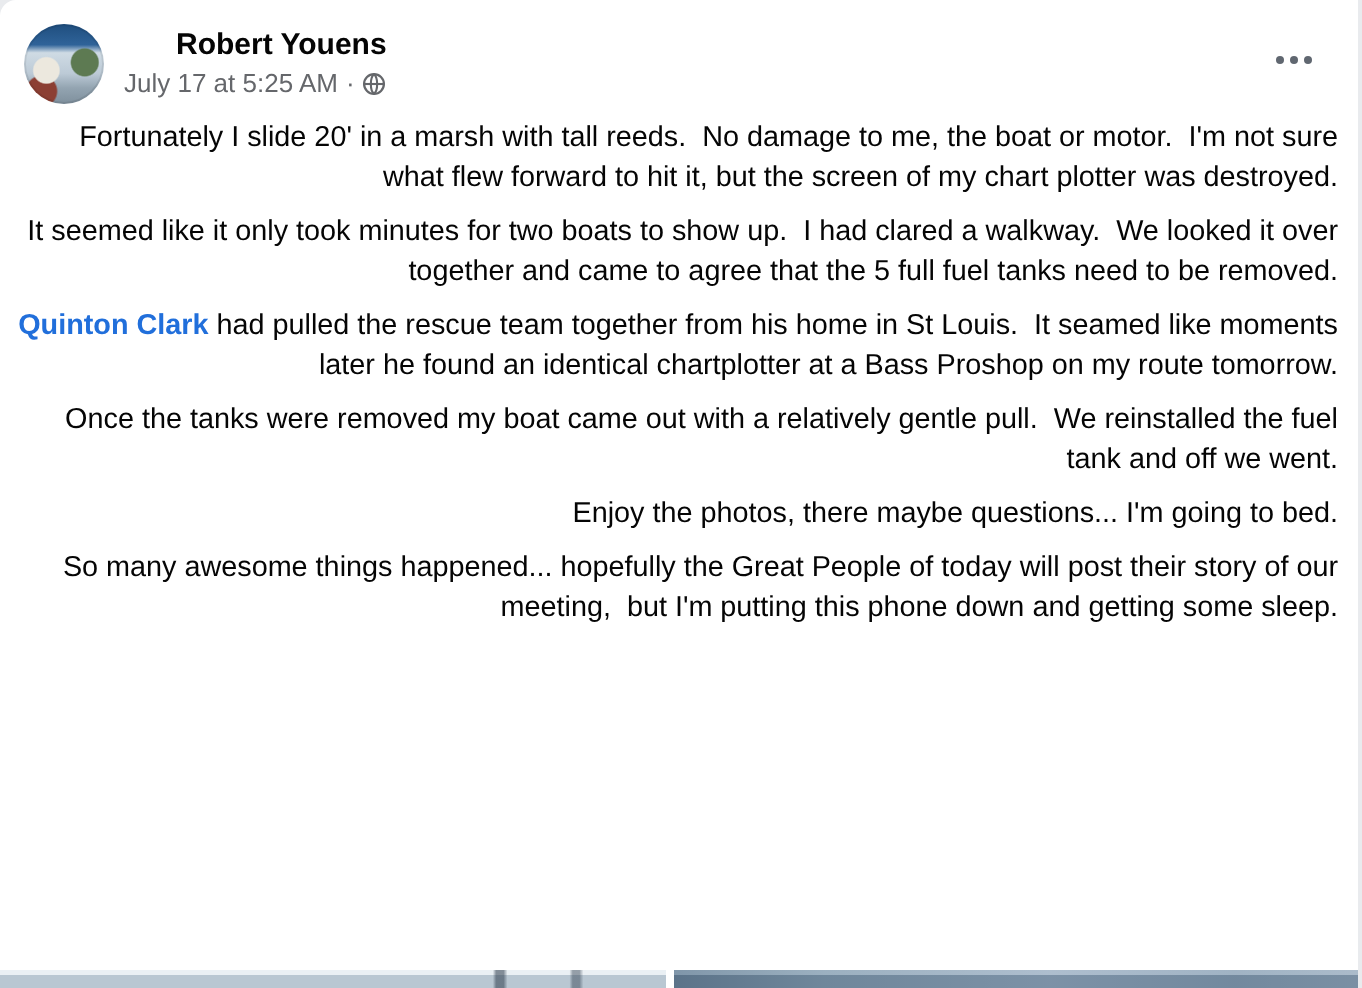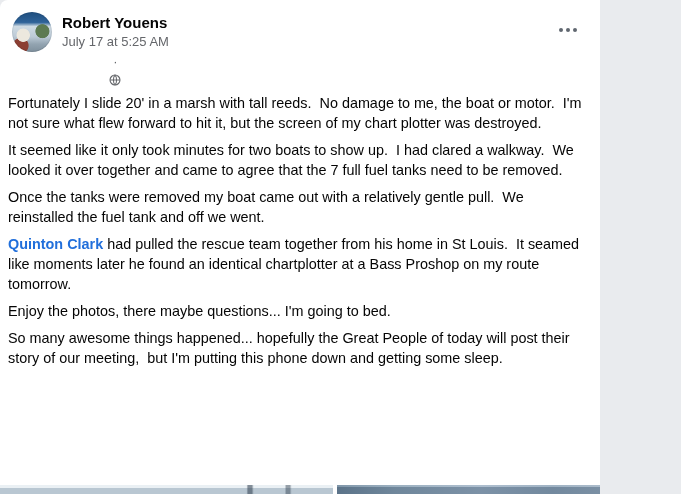--- a/index.html
+++ b/index.html
@@ -1,26 +1,27 @@
 <!DOCTYPE html>
 <html><head>
 <meta charset="utf-8">
 <style>
   * { margin: 0; padding: 0; box-sizing: border-box; }
   html, body { background: #e9ebee; }
   body { width: 681px; height: 494px; overflow: hidden; }
   .card {
     position: relative;
-    width: 600px;
+    width: 679px;
     height: 494px;
     background: #ffffff;
     font-family: "Liberation Sans", sans-serif;
     color: #050505;
     border-top-left-radius: 8px;
     overflow: hidden;
+    text-align: right;
   }
 
   
   .header {
     display: flex;
     align-items: flex-start;
     padding: 12px 16px 4px 12px;
   }
   .avatar {
     width: 40px;
@@ -45,21 +46,20 @@
     cursor: pointer;
   }
   .time-row {
     display: flex;
     align-items: center;
     gap: 4px;
     margin-top: 2px;
     font-size: 13px;
     color: #65676b;
     line-height: 16px;
-    flex-direction: column;
   }
   .dot-sep { color: #65676b; }
   .globe { display: inline-block; width: 12px; height: 12px; }
   .globe svg { display: block; }
 
   .options-btn {
     position: absolute;
     top: 18px;
     right: 16px;
     width: 32px;
@@ -145,23 +145,23 @@
   <button class="options-btn" aria-label="Post options">
     <span style="display:flex;gap:3px">
       <i></i>
         <i></i>
         <i></i>
     </span>
   </button>
 
   <div class="post-text">
       <div class="para">Fortunately I slide 20' in a marsh with tall reeds.  No damage to me, the boat or motor.  I'm not sure what flew forward to hit it, but the screen of my chart plotter was destroyed.</div>
-      <div class="para">It seemed like it only took minutes for two boats to show up.  I had clared a walkway.  We looked it over together and came to agree that the 7 full fuel tanks need to be removed.</div>
+      <div class="para">It seemed like it only took minutes for two boats to show up.  I had clared a walkway.  We looked it over together and came to agree that the 5 full fuel tanks need to be removed.</div>
+      <div class="para"><span class="mention" style="color: rgb(33, 111, 219);">Quinton Clark</span> had pulled the rescue team together from his home in St Louis.  It seamed like moments later he found an identical chartplotter at a Bass Proshop on my route tomorrow.</div>
       <div class="para">Once the tanks were removed my boat came out with a relatively gentle pull.  We reinstalled the fuel tank and off we went.</div>
-      <div class="para"><span class="mention" style="color: rgb(33, 111, 219);">Quinton Clark</span> had pulled the rescue team together from his home in St Louis.  It seamed like moments later he found an identical chartplotter at a Bass Proshop on my route tomorrow.</div>
       <div class="para">Enjoy the photos, there maybe questions... I'm going to bed.</div>
       <div class="para">So many awesome things happened... hopefully the Great People of today will post their story of our meeting,  but I'm putting this phone down and getting some sleep.</div>
     </div>
 
   <div class="photo-strip">
     <div class="ph-left"></div>
     <div class="ph-gap"></div>
     <div class="ph-right"></div>
   </div>
 

